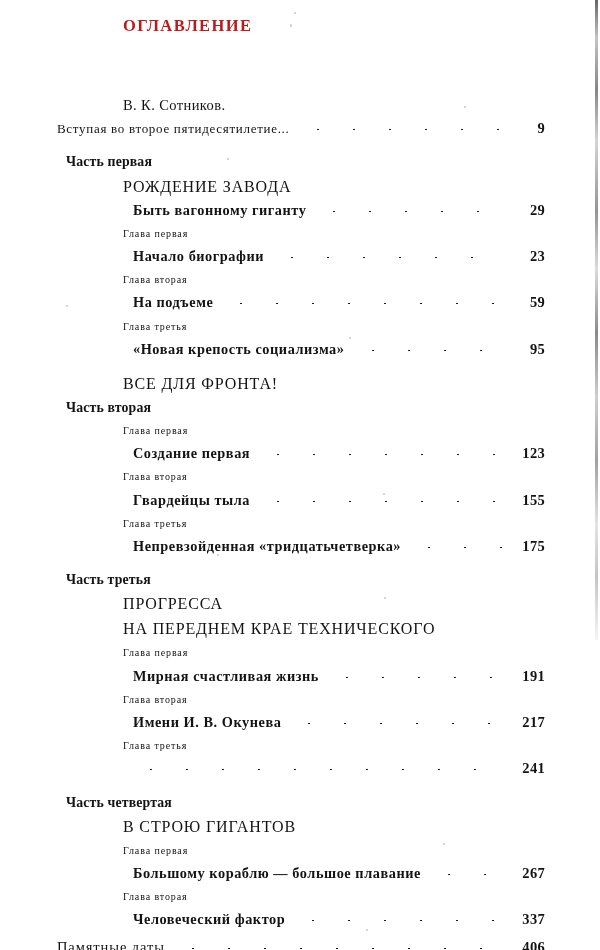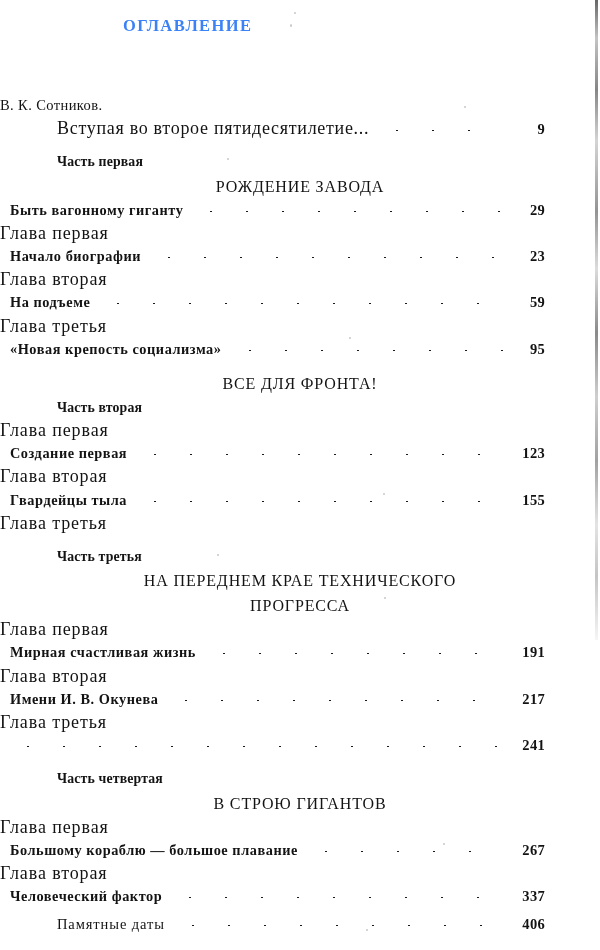--- a/index.html
+++ b/index.html
@@ -48,64 +48,64 @@
   }
 
   .toc-title {
     position: absolute;
     left: 123px;
     top: 16px;
     font-family: "Liberation Serif", "DejaVu Serif", serif;
     font-weight: bold;
     font-size: 16.5px;
     letter-spacing: 1.4px;
-    color: #3b82f6;
+    color: #b91c1c;
   }
 
   .body-block {
     position: absolute;
     left: 0;
     top: 94px;
     width: 600px;
   }
 
   .row {
     position: relative;
     height: 23.2px;
     line-height: 23.2px;
     white-space: nowrap;
   }
   .row.tall { height: 25px; line-height: 25px; }
 
   
   .ind-0 { padding-left: 57px; }   
-  .ind-1 { }  
+  .ind-1 { padding-left: 123px; }  
 
   
   .author {
     font-size: 14.5px;
     letter-spacing: .4px;
   }
   .lead-line {
-    font-size: 18px;
+    font-size: 13px;
     letter-spacing: .7px;
     text-align: right;
   }
   .part-label {
     font-weight: bold;
     font-size: 13.8px;
     letter-spacing: .15px;
+    margin-left: 9px;
   }
   .part-heading {
     font-size: 16px;
     letter-spacing: .85px;
-    text-align: center;
   }
   .chapter-label {
-    font-size: 18px;
+    font-size: 10px;
     letter-spacing: .9px;
   }
   .entry-title {
     font-weight: bold;
     font-size: 14.3px;
     letter-spacing: .55px;
     margin-left: 10px;
   }
   .plain-entry {
     font-size: 14.5px;
@@ -211,26 +211,31 @@
       <span class="dots"></span>
       <span class="pageno">123</span>
     </div>
     <div class="row ind-1 chapter-label">Глава вторая</div>
     <div class="row ind-1 leader-row">
       <span class="lbl entry-title">Гвардейцы тыла</span>
       <span class="dots"></span>
       <span class="pageno">155</span>
     </div>
     <div class="row ind-1 chapter-label">Глава третья</div>
+    <div class="row ind-1 leader-row">
+      <span class="lbl entry-title">Непревзойденная «тридцатьчетверка»</span>
+      <span class="dots"></span>
+      <span class="pageno">175</span>
+    </div>
 
     <div class="spacer-10"></div>
 
     <div class="row ind-0 part-label">Часть третья</div>
+    <div class="row tall ind-1 part-heading">ПРОГРЕССА</div>
     <div class="row tall ind-1 part-heading">НА ПЕРЕДНЕМ КРАЕ ТЕХНИЧЕСКОГО</div>
-    <div class="row tall ind-1 part-heading">ПРОГРЕССА</div>
 
     <div class="row ind-1 chapter-label">Глава первая</div>
     <div class="row ind-1 leader-row">
       <span class="lbl entry-title">Мирная счастливая жизнь</span>
       <span class="dots"></span>
       <span class="pageno">191</span>
     </div>
     <div class="row ind-1 chapter-label">Глава вторая</div>
     <div class="row ind-1 leader-row">
       <span class="lbl entry-title">Имени И. В. Окунева</span>

